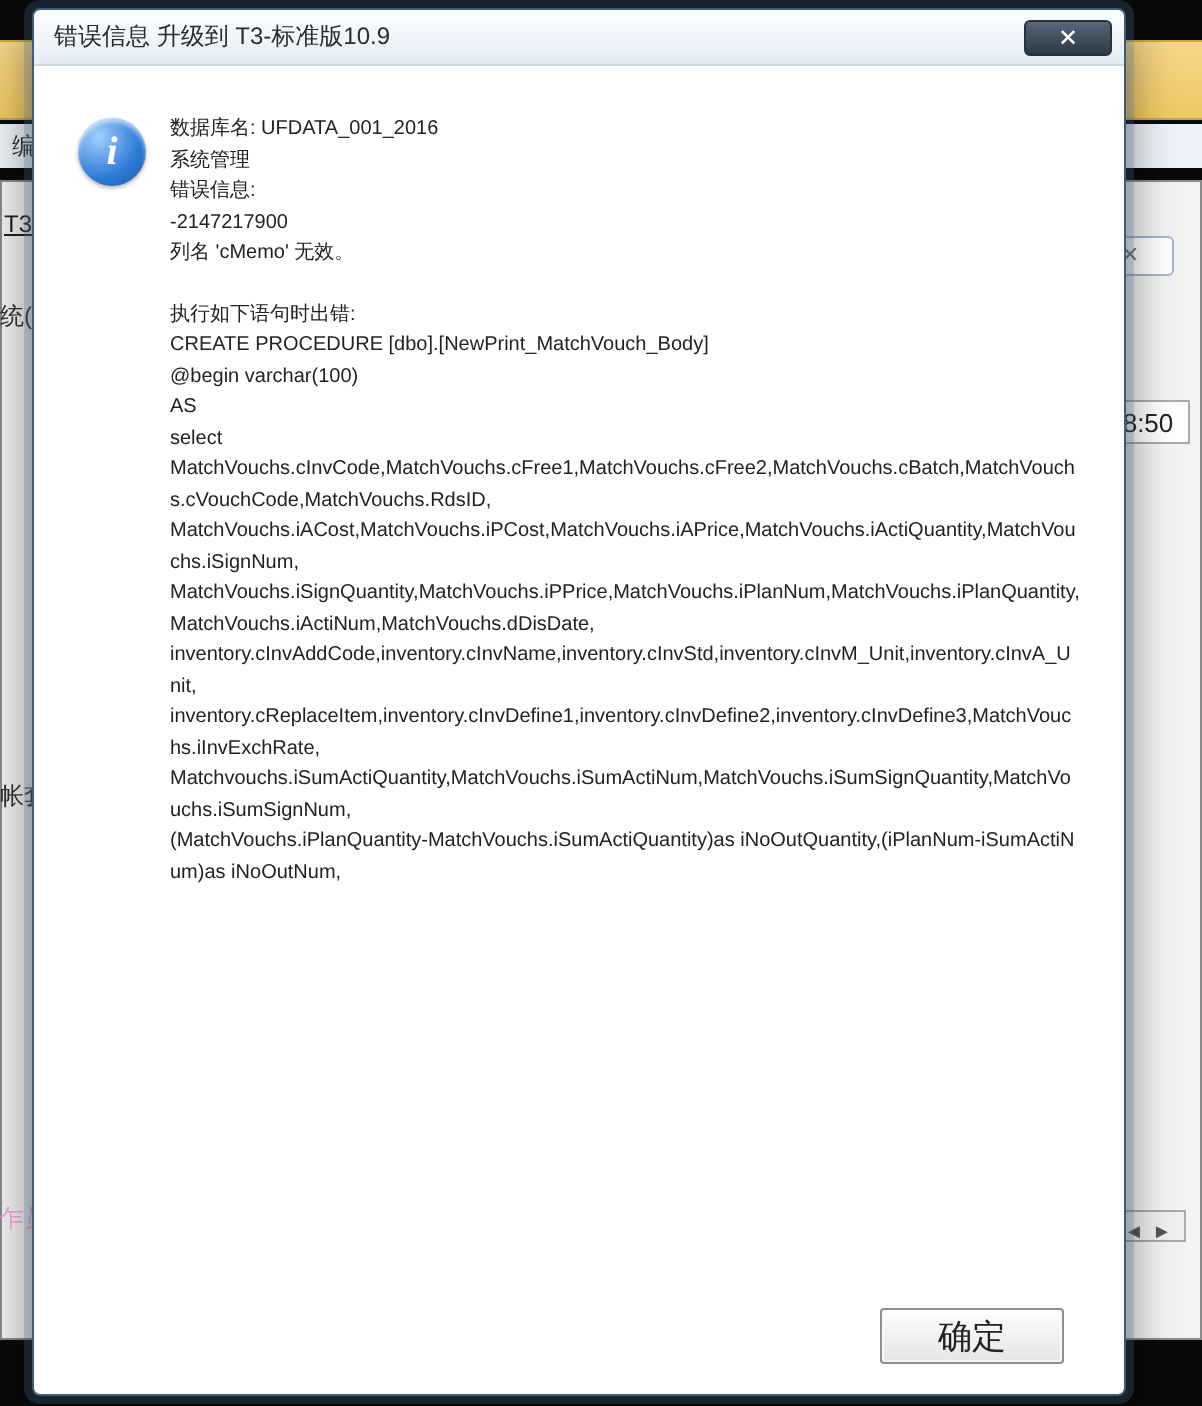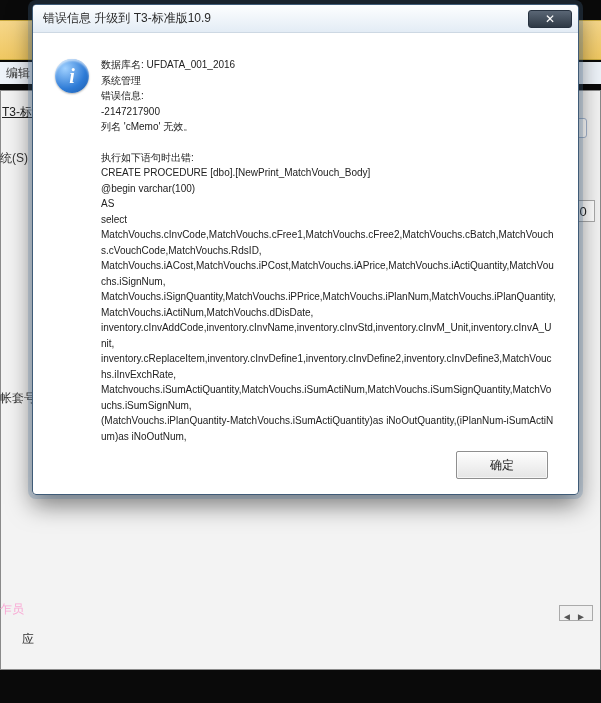--- a/index.html
+++ b/index.html
@@ -50,21 +50,21 @@
     }
     .bg .scroll-hint {
       position:absolute; bottom:82px; right:8px; width:34px; height:16px;
       background:#f0f0f0; border:1px solid #aaa;
     }
     .bg .scroll-hint .l, .bg .scroll-hint .r {
       display:inline-block; width:14px; text-align:center; font-size:10px; color:#555;
     }
     
     .dialog {
-      position:absolute; top:4px; left:32px; width:547px; height:491px;
+      position:absolute; top:4px; left:16px; width:547px; height:694px;
       background:linear-gradient(#f8fbff,#eaf1f8 28px,#fff 28px,#fff);
       border:1px solid #3f5b77; border-radius:4px;
       box-shadow:0 0 0 4px rgba(80,120,160,0.25), 0 10px 24px rgba(0,0,0,0.5);
     }
     .titlebar {
       height:28px; display:flex; align-items:center; padding:0 6px 0 10px;
       background:linear-gradient(#fdfeff,#e3ecf5);
       border-bottom:1px solid #cdd8e3; border-radius:4px 4px 0 0;
       font-size:12px; color:#2a2a2a;
     }
@@ -98,21 +98,21 @@
     .msg .gap { height:15px; }
     .footer {
       position:absolute; bottom:0; left:0; right:0; height:58px;
       display:flex; align-items:center; justify-content:flex-end;
       padding:0 30px;
     }
     .ok-btn {
       min-width:92px; height:28px; padding:0 18px;
       background:linear-gradient(#fefefe,#e5e5e5);
       border:1px solid #8f8f8f; border-radius:2px;
-      font-size:12px; color:#222; cursor:pointer;
+      font-size:17px; color:#222; cursor:pointer;
       box-shadow:0 0 0 1px rgba(255,255,255,0.6) inset;
     }
   </style>
 </head>
 <body>
 
 <div class="bg">
   <div class="strip-top"></div>
   <div class="menu-row">
     <span>编辑</span>

